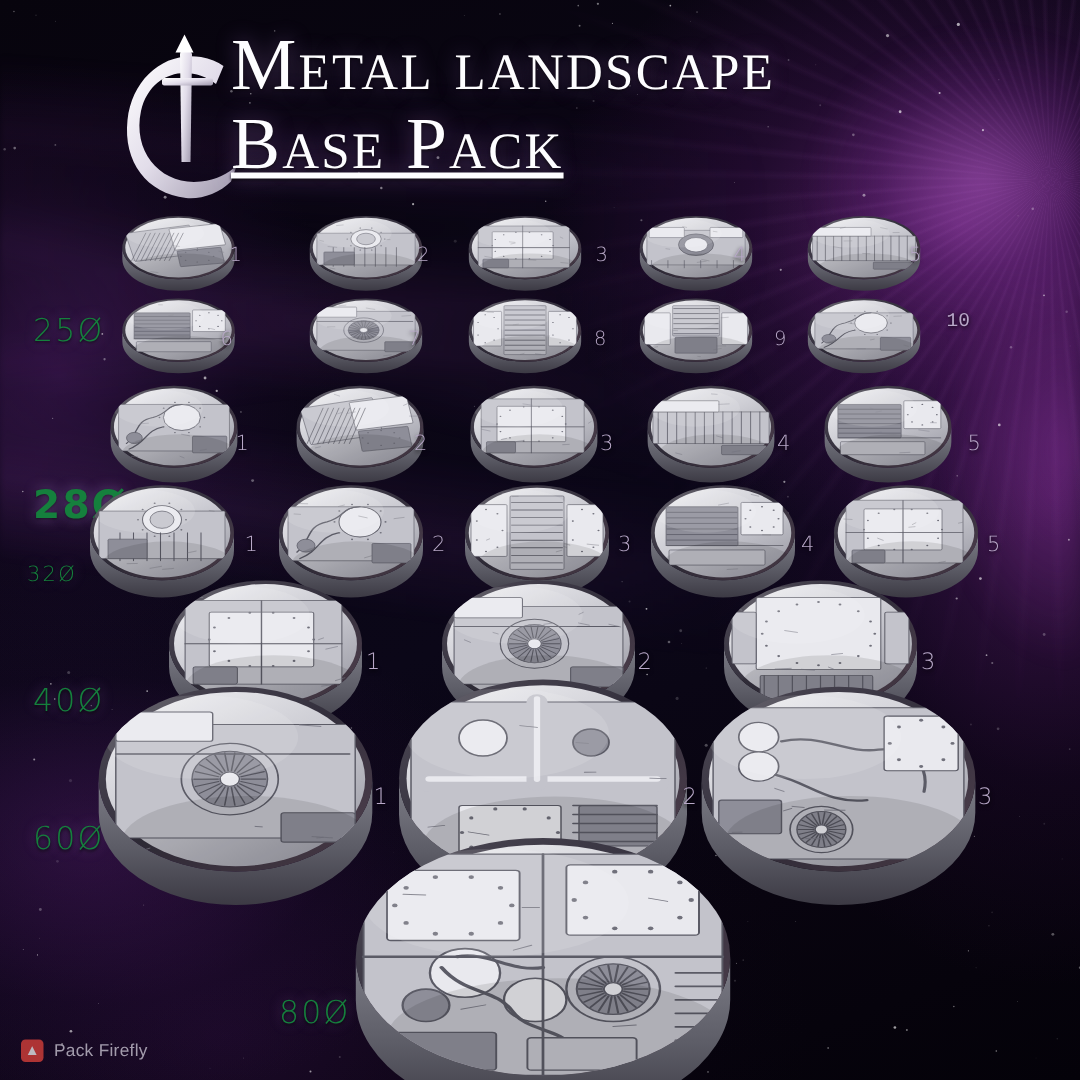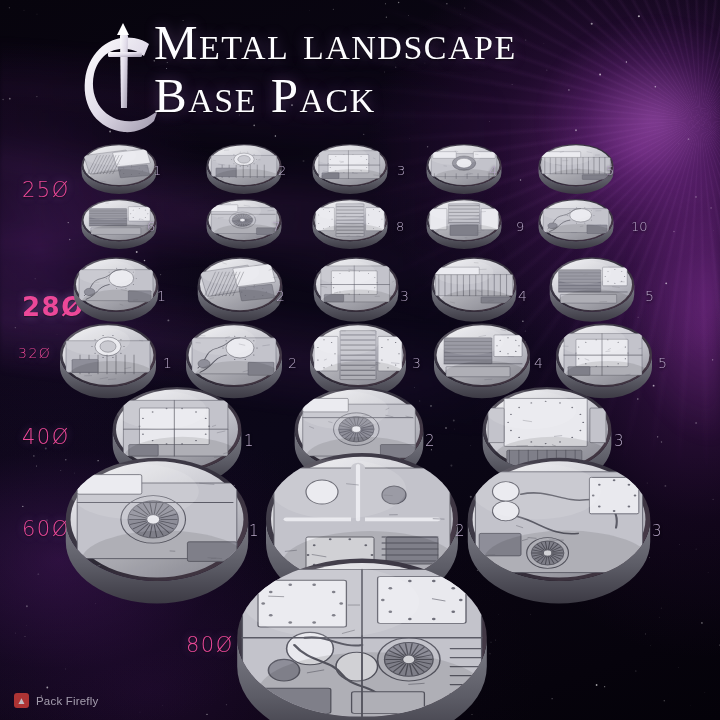--- a/index.html
+++ b/index.html
@@ -66,31 +66,32 @@
   .title-line {
     font-family: "Liberation Serif", "DejaVu Serif", serif;
     color: #fdfdff;
     font-variant: small-caps;
     letter-spacing: 1.5px;
     line-height: 1.02;
     white-space: nowrap;
     text-shadow: 0 0 14px rgba(190,140,230,.35), 0 1px 2px rgba(0,0,0,.9);
   }
   #title-line-1 { font-size: 49px; }
-  #title-line-2 { font-size: 49px; margin-top: 3px; }
+  #title-line-2 { font-size: 49px; margin-top: 3px; text-decoration: underline; }
 
   
   .size-label {
     position: absolute;
     font-family: "DejaVu Sans", sans-serif;
     font-weight: 300;
-    color: #ec4899;
+    color: #15803d;
     letter-spacing: 1.5px;
     text-shadow: 0 0 9px rgba(180,130,220,.45), 0 1px 2px rgba(0,0,0,.85);
     white-space: nowrap;
+    margin-top: 30px;
   }
 
   
   .base-num {
     position: absolute;
     font-family: "DejaVu Sans", sans-serif;
     font-weight: 300;
     color: #b8a8c8;
     text-shadow: 0 1px 3px rgba(0,0,0,.95);
     white-space: nowrap;
@@ -946,21 +947,21 @@
             <line x1="36.881421661004424" y1="36.409506394993514" x2="42.53827219363302" y2="37.44232736201957" stroke="#7a7a85" stroke-width="0.35" stroke-linecap="round"></line>
             <line x1="76.1848351098597" y1="57.29381723096594" x2="81.47635431867093" y2="56.24545345688239" stroke="#7a7a85" stroke-width="0.35" stroke-linecap="round"></line>
             <line x1="75.51413244195282" y1="26.86923548905179" x2="82.02803330030292" y2="26.364337511826307" stroke="#7a7a85" stroke-width="0.35" stroke-linecap="round"></line>
             <line x1="84.2327088713646" y1="66.82163467770442" x2="87.9298117859289" y2="68.58515000948682" stroke="#7a7a85" stroke-width="0.35" stroke-linecap="round"></line>
             <line x1="55.49100032262504" y1="59.57471942109987" x2="58.732630289159715" y2="58.59902206482366" stroke="#7a7a85" stroke-width="0.35" stroke-linecap="round"></line>
             <ellipse cx="38" cy="26" rx="34" ry="20" fill="#ffffff" opacity="0.12"></ellipse>
             <ellipse cx="54" cy="76" rx="44" ry="22" fill="#000000" opacity="0.10"></ellipse>
           </g>
         </svg>
       </div>
-      <div class="base-num" style="left: 631px; top: 219px; font-size: 13px;">10</div>
+      <div class="base-num" style="left: 631px; top: 206px; font-size: 13px; font-family: Liberation Mono, monospace;">10</div>
       <div class="size-label" style="left: 22px; top: 292px; font-size: 26px; font-weight: bold;">28Ø</div>
       <div class="base" style="left: 72px; top: 256px; width: 88px; height: 62px; z-index: 12;">
         <svg viewBox="0 0 100 100" preserveAspectRatio="none">
           <defs>
     <clipPath id="clipb10">
               <ellipse cx="50" cy="46" rx="48" ry="44"></ellipse>
             </clipPath>
     <linearGradient id="topb10" x1="0.15" y1="0" x2="0.85" y2="1">
       <stop offset="0%" stop-color="#eeeef1"></stop>
       <stop offset="45%" stop-color="#ccccd3"></stop>

